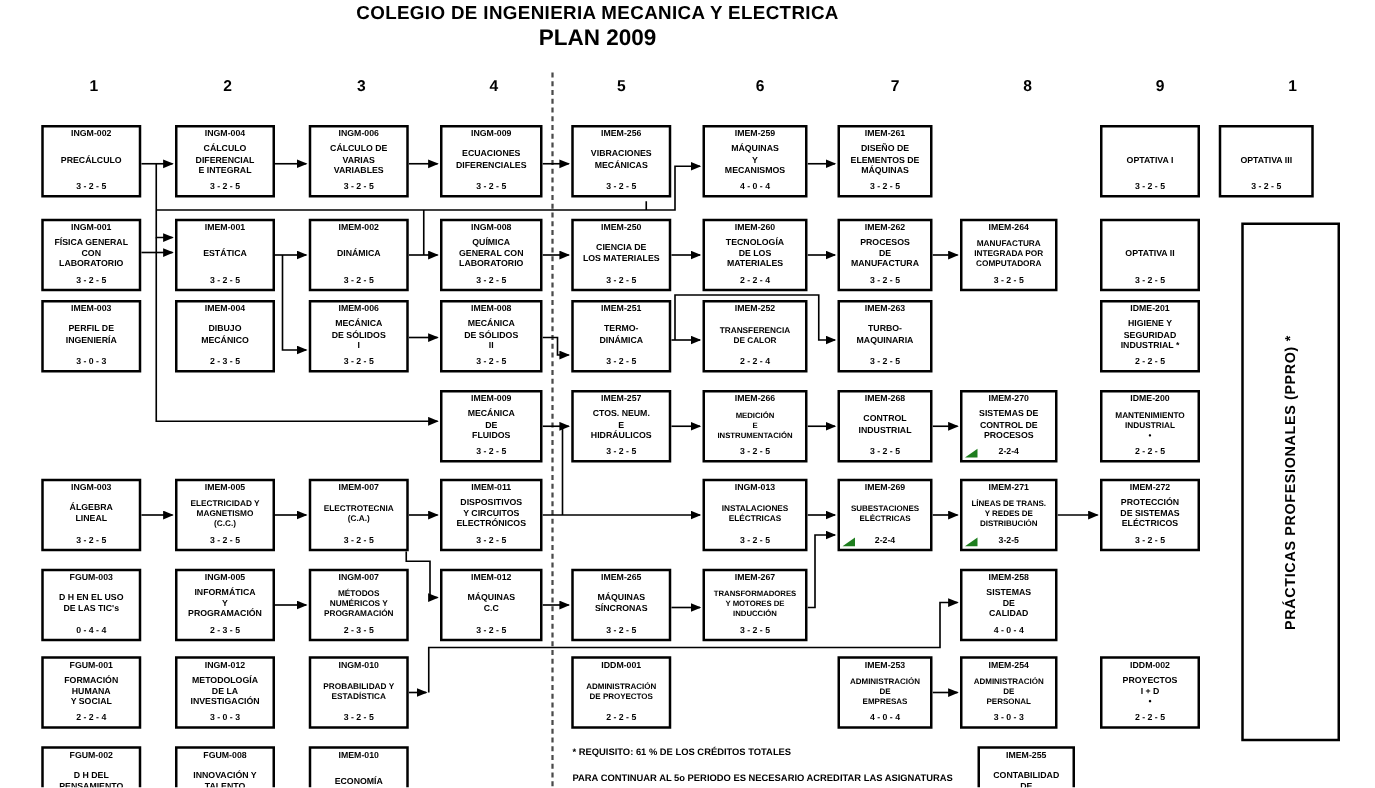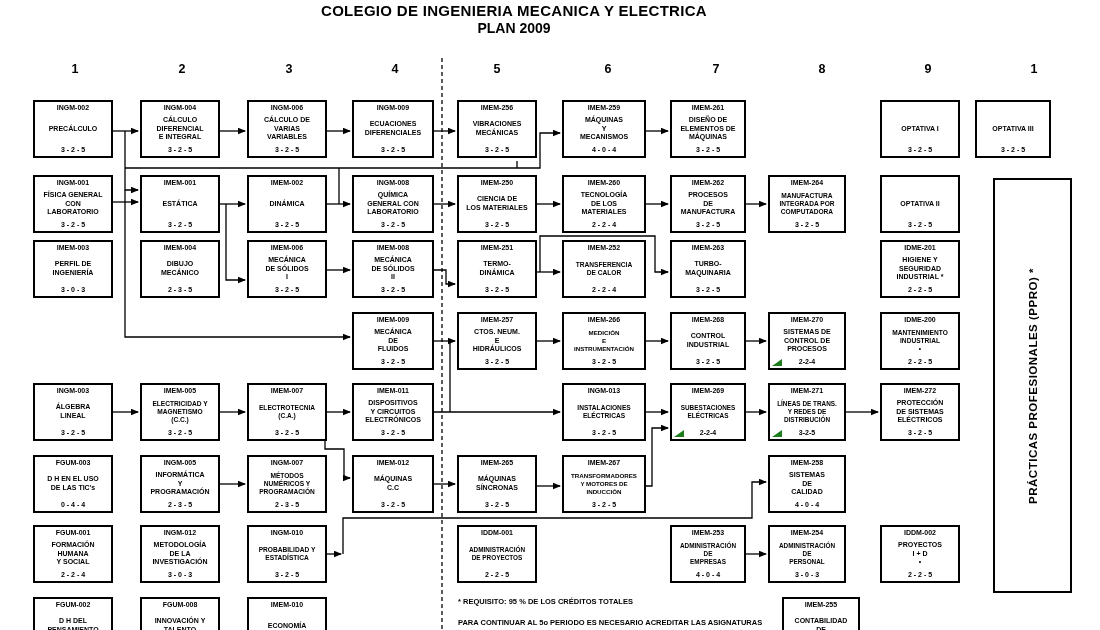--- a/index.html
+++ b/index.html
@@ -1,22 +1,22 @@
 <!DOCTYPE html>
 <html><head>
 <meta charset="utf-8">
 <style>
   html,body{margin:0;padding:0;background:#fff;}
   #frame{
     position:relative;width:1100px;height:630px;background:#fff;overflow:hidden;
     font-family:"Liberation Sans", sans-serif;color:#000;
   }
-  #title{position:absolute;top:2px;left:0;width:956px;text-align:center;z-index:3;margin-left:36px;}
+  #title{position:absolute;top:2px;left:0;width:956px;text-align:center;z-index:3;}
   #title .t1{font-size:15px;font-weight:bold;letter-spacing:.3px;}
-  #title .t2{font-size:14px;font-weight:bold;margin-top:1px;}
+  #title .t2{font-size:18px;font-weight:bold;margin-top:1px;}
   .colhdr{position:absolute;top:62px;width:34px;text-align:center;
     font-size:12.5px;font-weight:bold;z-index:2;}
   #edges{position:absolute;left:0;top:0;z-index:1;}
   .course{
     position:absolute;background:#fff;border:2.6px solid #000;box-sizing:border-box;
     display:flex;flex-direction:column;justify-content:space-between;align-items:center;
     padding:2px 1px;z-index:2;
   }
   .course .code{font-size:7px;font-weight:bold;line-height:1.1;min-height:8px;text-align:center;}
   .course .cname{font-size:7px;font-weight:bold;line-height:1.25;text-align:center;
@@ -487,16 +487,16 @@
         <div class="cname">CONTABILIDAD
 DE</div>
         <div class="creds"></div>
       </div>
     </div>
 
   <div id="ppro">
     <span class="vtxt">PRÁCTICAS PROFESIONALES (PPRO) *</span>
   </div>
 
-  <div class="note" id="note1">* REQUISITO: 95 % DE LOS CRÉDITOS TOTALES</div>
+  <div class="note" id="note1">* REQUISITO: 61 % DE LOS CRÉDITOS TOTALES</div>
   <div class="note" id="note2">PARA CONTINUAR AL 5o PERIODO ES NECESARIO ACREDITAR LAS ASIGNATURAS</div>
 
 </div>
 
 </body></html>

